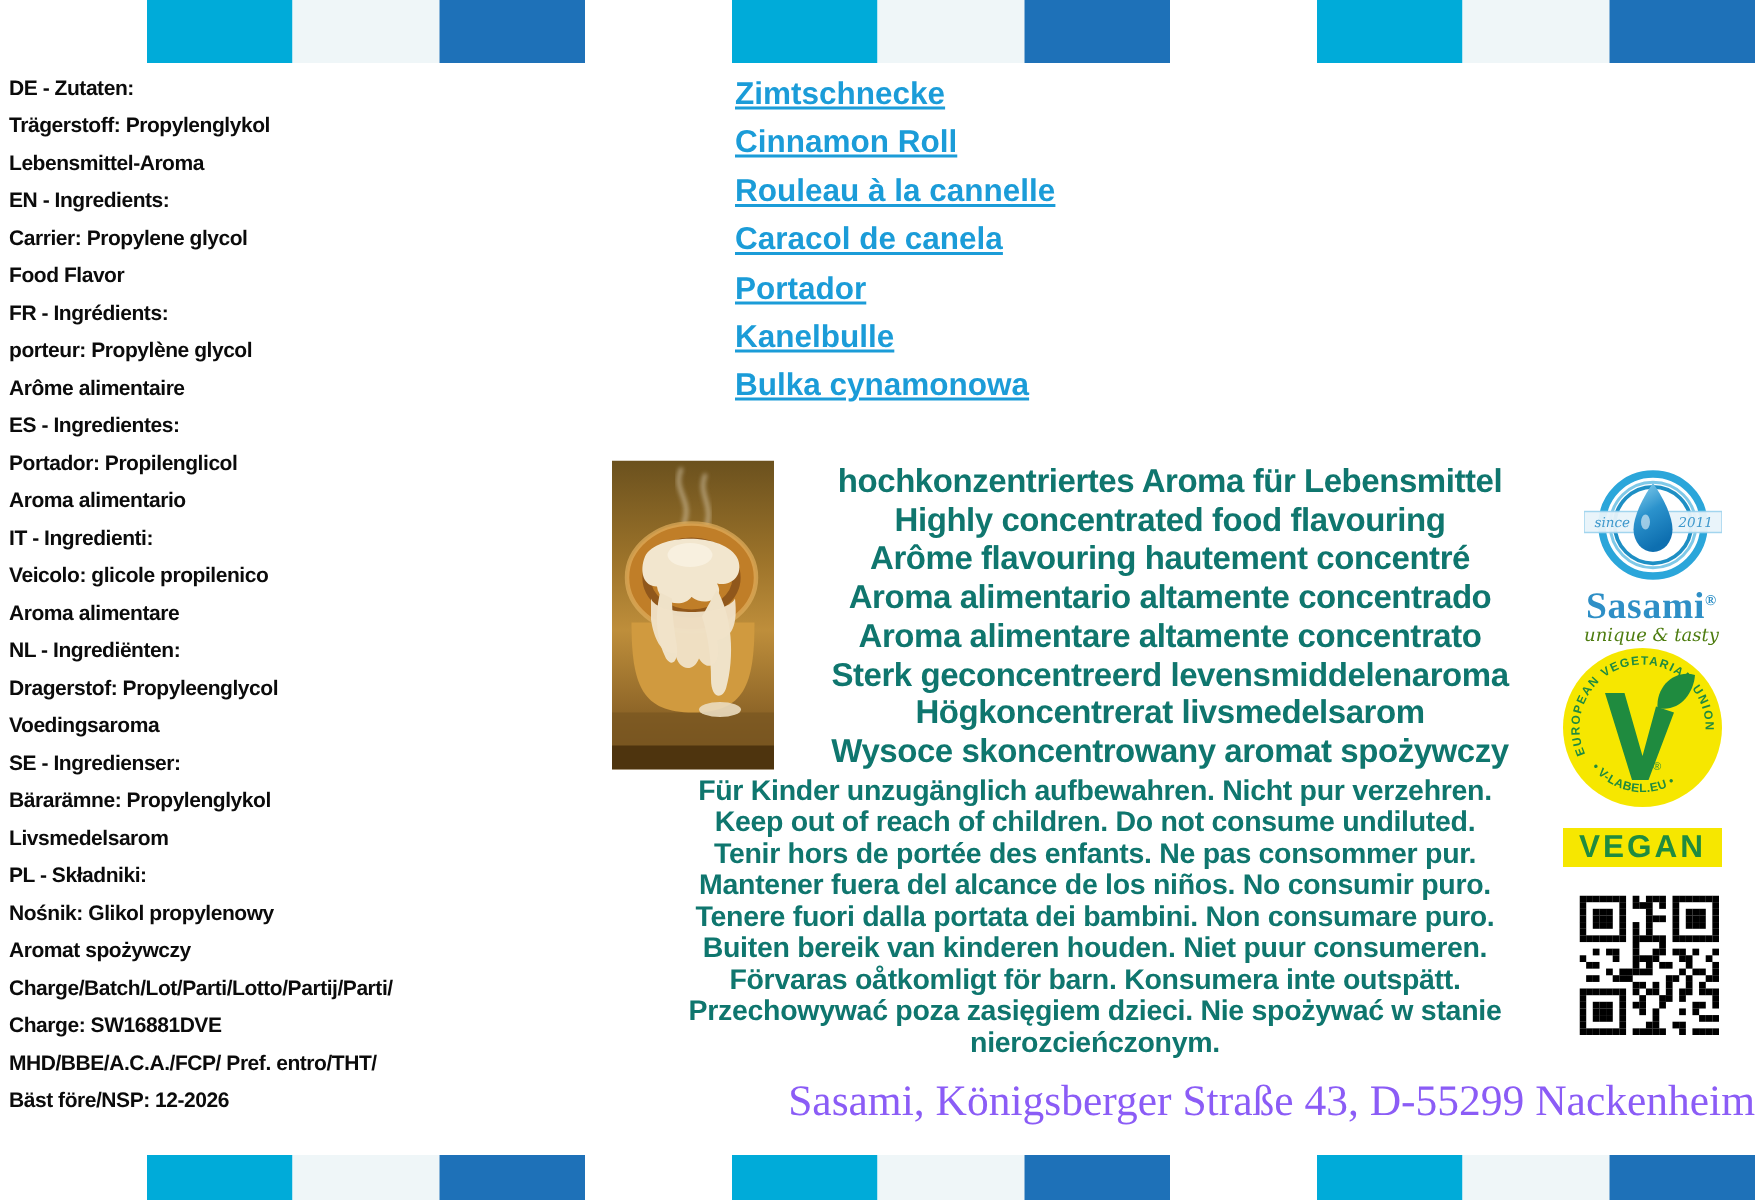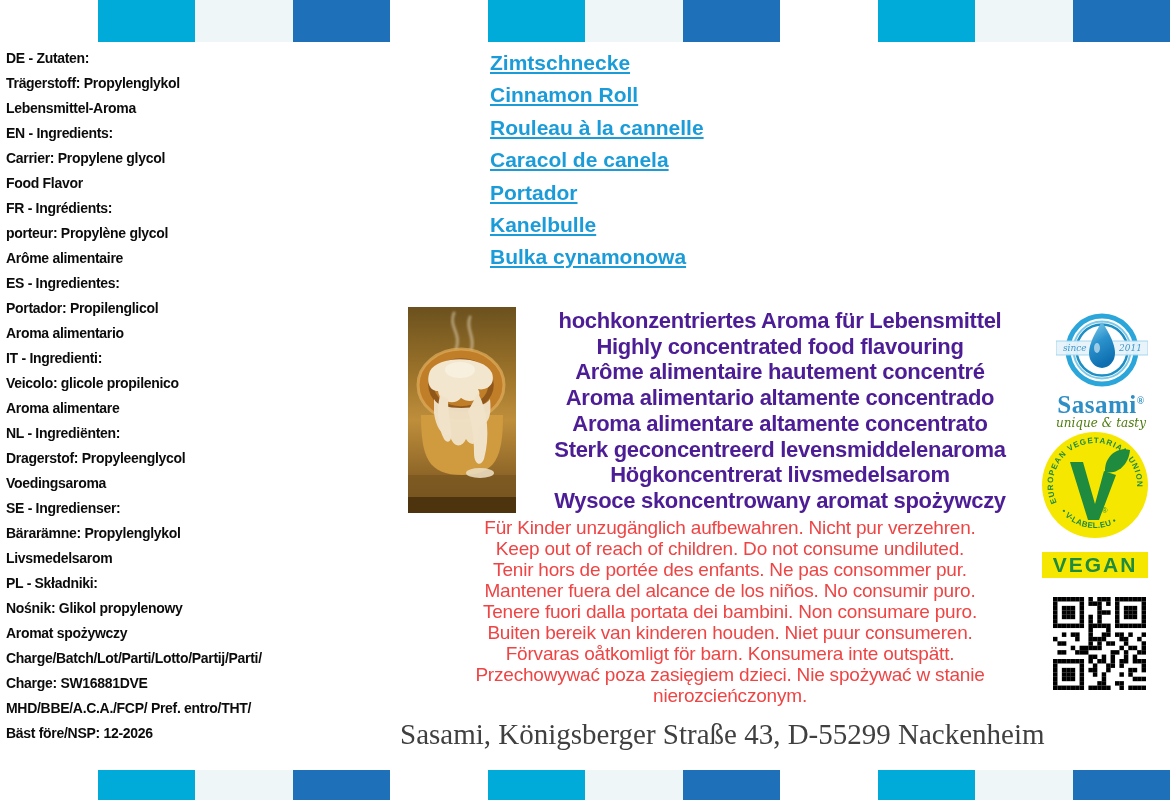--- a/index.html
+++ b/index.html
@@ -15,27 +15,27 @@
   .cP{background:#EFF6F8}
   .cD{background:#1E71B8}
   
   .ingredients{position:absolute;left:6px;top:46px;color:#0B0B0B;font-weight:bold;
                font-size:14px;line-height:25px;letter-spacing:-0.3px;white-space:nowrap;}
   
   .names{position:absolute;left:490px;top:47px;width:586px;
          color:#1B9CD8;font-weight:bold;font-size:21px;line-height:32.4px;text-decoration:underline;}
   
   .conc{position:absolute;left:516px;top:308px;width:528px;text-align:center;
-        color:#4c1d95;font-weight:bold;font-size:22px;line-height:25.7px;letter-spacing:-0.3px;}
+        color:#0f766e;font-weight:bold;font-size:22px;line-height:25.7px;letter-spacing:-0.3px;}
   
   .warn{position:absolute;left:412px;top:517px;width:636px;text-align:center;
-        color:#ef4444;font-weight:normal;font-size:19px;line-height:21px;letter-spacing:-0.2px;}
-  
-  .address{position:absolute;left:400px;top:718px;width:770px;text-align:left;
-           font-family:"Liberation Serif",serif;font-size:29px;color:#404040;}
+        color:#0f766e;font-weight:bold;font-size:19px;line-height:21px;letter-spacing:-0.2px;}
+  
+  .address{position:absolute;left:400px;top:718px;width:770px;text-align:right;
+           font-family:"Liberation Serif",serif;font-size:29px;color:#8b5cf6;}
   
   .photo{position:absolute;left:408px;top:307px;width:108px;height:206px;}
   .photo svg{display:block;width:100%;height:100%;}
   
   .sasami-logo{position:absolute;left:1056px;top:310px;width:92px;height:84px;}
   .brand-text{position:absolute;left:1036px;top:389px;width:130px;text-align:center;color:#2E8FC6;}
   .brand-name{font-family:"Liberation Serif",serif;font-weight:bold;font-size:25px;
               letter-spacing:0.5px;line-height:23px;}
   .brand-name sup{font-size:10px;}
   .brand-tagline{font-family:"DejaVu Serif",serif;font-style:italic;font-size:12px;
@@ -141,21 +141,21 @@
       <path d="M32,88 C28,106 30,120 36,132 C40,138 45,134 43,122 C41,110 40,100 40,92 Z" fill="#EFE2C8"></path>
       <path d="M26,92 C30,104 76,104 82,92 C84,110 80,118 70,120 C74,136 64,142 58,132 C54,142 44,140 42,128 C34,130 28,120 26,106 Z" fill="#F0E3C9" opacity="0.95"></path>
       <ellipse cx="72" cy="166" rx="14" ry="5" fill="#EADCBF" opacity="0.9"></ellipse>
     </svg>
   </div>
 
   <div class="conc">
 
   <div class="line">hochkonzentriertes Aroma für Lebensmittel</div>
       <div class="line">Highly concentrated food flavouring</div>
-      <div class="line">Arôme alimentaire hautement concentré</div>
+      <div class="line">Arôme flavouring hautement concentré</div>
       <div class="line">Aroma alimentario altamente concentrado</div>
       <div class="line">Aroma alimentare altamente concentrato</div>
       <div class="line">Sterk geconcentreerd levensmiddelenaroma</div>
       <div class="line">Högkoncentrerat livsmedelsarom</div>
       <div class="line">Wysoce skoncentrowany aromat spożywczy</div>
     </div>
 
   <div class="warn">
 
   <div class="line">Für Kinder unzugänglich aufbewahren. Nicht pur verzehren.</div>

